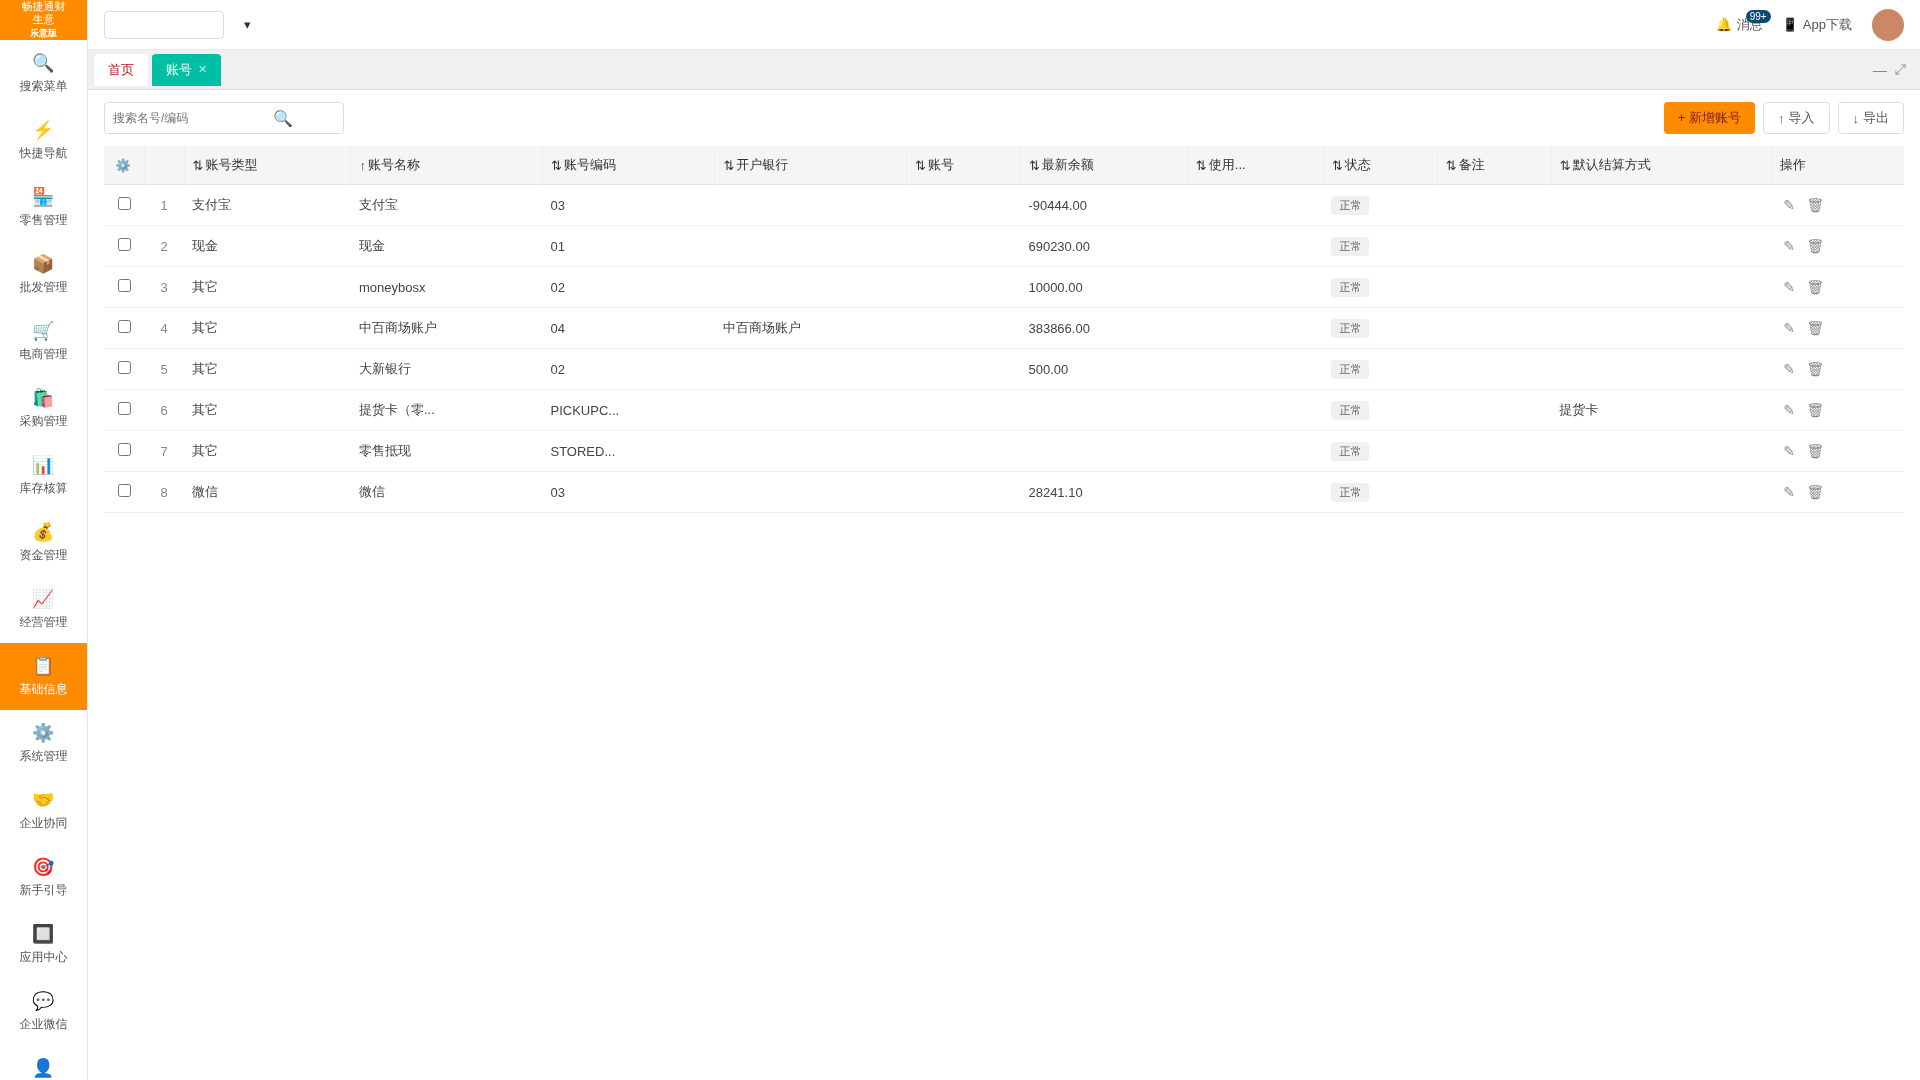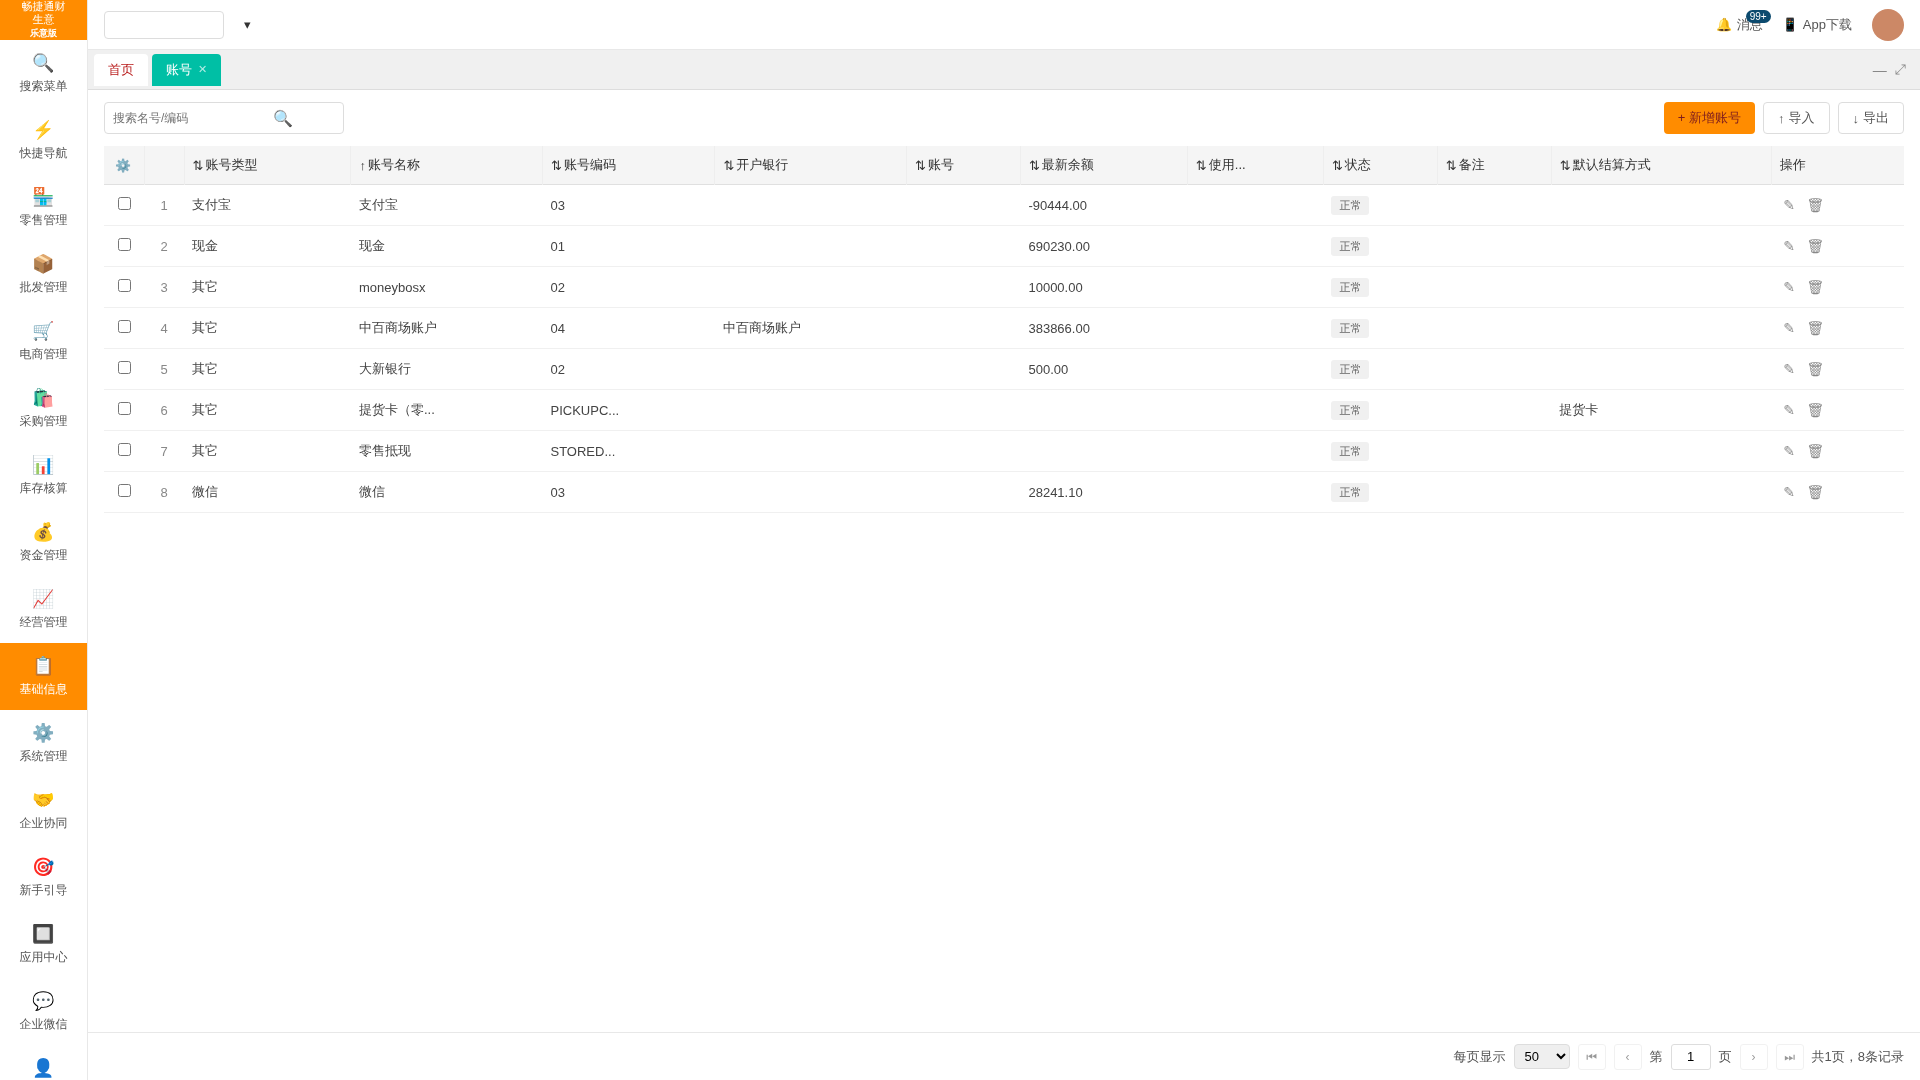--- a/index.html
+++ b/index.html
@@ -721,30 +721,14 @@
       <button class="action-btn" title="编辑">✎</button>
       <button class="action-btn" title="删除">🗑</button>
     </td>
   </tr>
           </tbody>
       </table>
     </div>
 
   </div>
 
-  <div class="pagination-bar">
-    <span>每页显示</span>
-    <select class="page-size-select">
-      <option>50</option>
-      <option>100</option>
-      <option>200</option>
-    </select>
-    <button class="page-nav-btn disabled">⏮</button>
-    <button class="page-nav-btn disabled">‹</button>
-    <span>第</span>
-    <input class="page-input" type="text" value="1" style="">
-    <span>页</span>
-    <button class="page-nav-btn disabled">›</button>
-    <button class="page-nav-btn disabled">⏭</button>
-    <span>共1页，8条记录</span>
-  </div>
 
 </div>
 
 </body></html>

